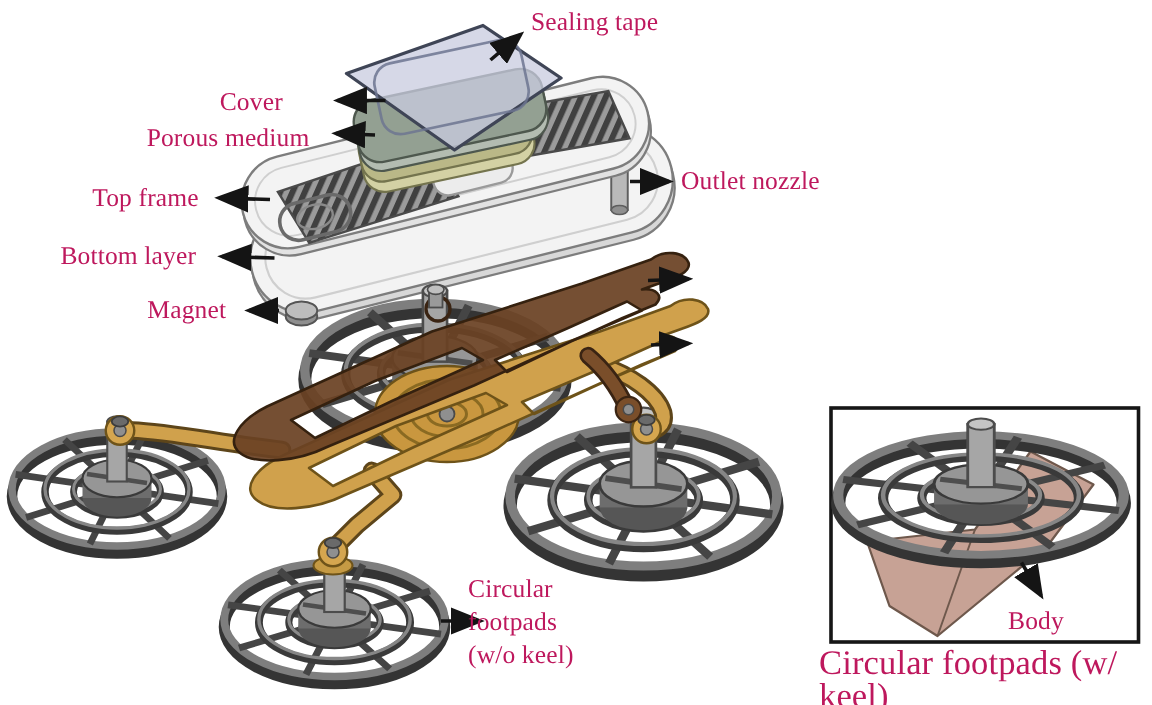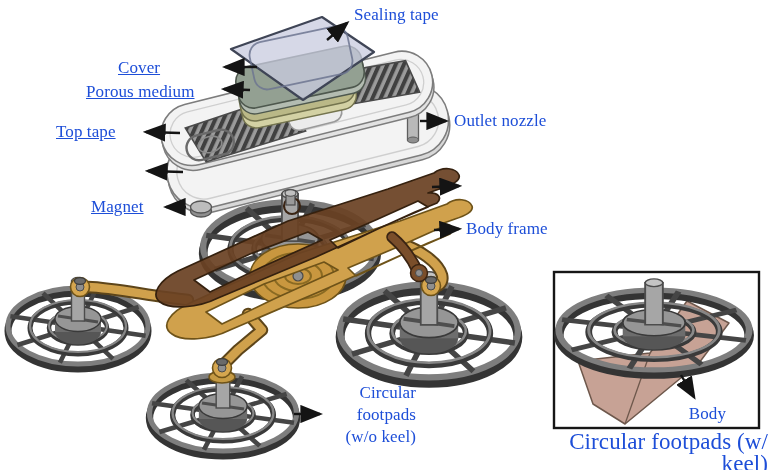--- a/index.html
+++ b/index.html
@@ -2,25 +2,25 @@
 <html><head>
 <meta charset="utf-8">
 <style>
   html,body{margin:0;padding:0;background:#ffffff;}
   .stage{
     position:relative;width:768px;height:470px;background:#ffffff;overflow:hidden;
     font-family:"Liberation Serif","DejaVu Serif",serif;color:#141414;
   }
   .stage svg{position:absolute;left:0;top:0;}
   .lbl{
-    position:absolute;font-size:17px;line-height:22px;color:#1d4ed8;
+    position:absolute;font-size:17px;line-height:22px;color:#be185d;
     white-space:pre-line;letter-spacing:.1px;
   }
-  .lbl.r{text-align:left;text-decoration:underline;}
-  .lbl.c{text-align:right;font-family:Liberation Serif, serif;}
+  .lbl.r{text-align:center;}
+  .lbl.c{text-align:left;font-family:Liberation Serif, serif;}
   .caption{font-size:23px;}
 </style>
 </head>
 <body>
 
 <div class="stage">
 
 <svg width="768" height="470" viewBox="0 0 768 470">
   <defs>
     <marker id="ah" viewBox="0 0 10 8" refX="8.6" refY="4" markerWidth="9.5" markerHeight="7.6" orient="auto">
@@ -177,23 +177,23 @@
     <path d="M420,121 L446,121" marker-end="url(#ah)"></path>
     <path d="M432,187 L459,186" marker-end="url(#ah)"></path>
     <path d="M434,230 L459,229" marker-end="url(#ah)"></path>
     <path d="M294,414 L320,414" marker-end="url(#ah)"></path>
   </g>
 </svg>
 
 <div class="lbl" style="left:354px;top:4px;width:112px">Sealing tape</div>
 <div class="lbl r" style="left:118px;top:57px;width:99px">Cover</div>
 <div class="lbl r" style="left:86px;top:81px;width:132px">Porous medium</div>
-<div class="lbl r" style="left:56px;top:121px;width:82px">Top tape</div>
+<div class="lbl r" style="left:56px;top:121px;width:82px">Top frame</div>
+<div class="lbl r" style="left:31px;top:160px;width:109px">Bottom layer</div>
 <div class="lbl r" style="left:91px;top:196px;width:67px">Magnet</div>
 <div class="lbl" style="left:454px;top:110px;width:120px">Outlet nozzle</div>
-<div class="lbl" style="left:466px;top:218px;width:120px">Body frame</div>
 <div class="lbl c" style="left:312px;top:382px;width:104px">Circular
 footpads
 (w/o keel)</div>
 <div class="lbl c" style="left:672px;top:403px;width:54px">Body</div>
 <div class="lbl c caption" style="left:546px;top:431px;width:222px">Circular footpads (w/ keel)</div>
 
 </div>
 
 </body></html>

